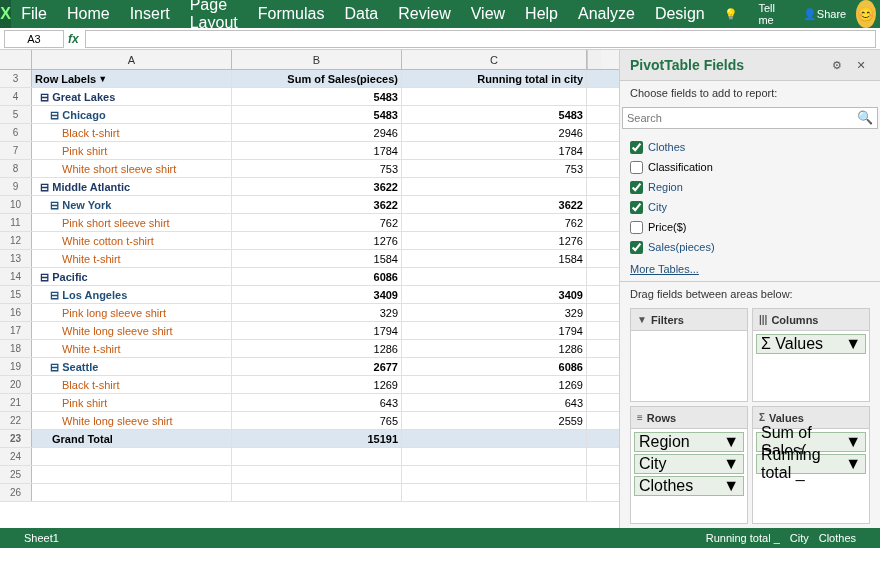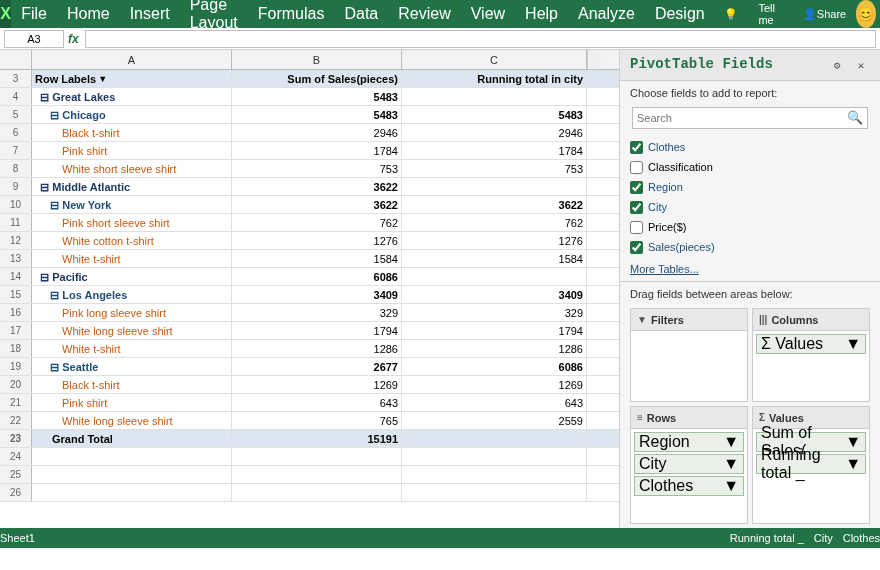--- a/index.html
+++ b/index.html
@@ -43,49 +43,49 @@
     .dark-blue { color: #1f3864; font-weight: bold; }
     .orange { color: #c55a11; }
     .bold { font-weight: bold; }
     .grand-total { background: #dce6f1; font-weight: bold; }
 
     
     .dropdown-arrow { font-size: 9px; margin-left: 2px; }
 
     
     #pivot-panel { flex: 1; background: #f5f5f5; display: flex; flex-direction: column; overflow: hidden; }
-    #pivot-header { background: #e8e8e8; padding: 6px 10px; display: flex; justify-content: space-between; border-bottom: 1px solid #ccc; font-family: Liberation Mono, monospace; }
+    #pivot-header { background: #e8e8e8; padding: 6px 10px; display: flex; align-items: center; justify-content: space-between; border-bottom: 1px solid #ccc; }
     #pivot-header-title { font-size: 14px; color: #217346; font-weight: bold; }
     .pivot-header-icons { display: flex; gap: 6px; align-items: center; }
     .pivot-icon-btn { width: 18px; height: 18px; display: flex; align-items: center; justify-content: center; font-size: 11px; cursor: pointer; color: #555; }
 
     #pivot-choose { padding: 6px 10px 4px; font-size: 11px; color: #333; }
 
-    #pivot-search { margin: 4px 12px; position: relative; text-decoration: underline; }
+    #pivot-search { margin: 4px 2px; position: relative; text-decoration: underline; }
     #pivot-search input { width: 100%; height: 22px; border: 1px solid #bbb; font-size: 11px; padding: 0 22px 0 4px; }
     .search-icon-right { position: absolute; right: 4px; top: 3px; font-size: 13px; color: #555; }
 
     #pivot-fields { padding: 4px 10px; flex: 0 0 auto; }
     .field-item { display: flex; align-items: center; height: 20px; gap: 5px; font-size: 11px; }
     .field-item input[type=checkbox] { width: 13px; height: 13px; accent-color: #217346; }
     .field-link { color: #1f4e79; text-decoration: none; cursor: pointer; }
 
     #more-tables { padding: 2px 10px; font-size: 11px; color: #1f4e79; text-decoration: underline; cursor: pointer; }
 
     #drag-label { padding: 6px 10px 4px; font-size: 11px; color: #333; border-top: 1px solid #ccc; margin-top: 4px; }
 
     #areas-grid { display: grid; grid-template-columns: 1fr 1fr; gap: 4px; padding: 4px 10px; flex: 1; }
     .area-box { background: #fff; border: 1px solid #ccc; display: flex; flex-direction: column; min-height: 70px; }
     .area-header { background: #e8e8e8; padding: 2px 6px; font-size: 11px; font-weight: bold; color: #333; display: flex; align-items: center; gap: 4px; border-bottom: 1px solid #ccc; height: 22px; }
     .area-icon { color: #555; font-size: 10px; }
     .area-content { flex: 1; padding: 3px; display: flex; flex-direction: column; gap: 2px; }
     .area-tag { background: #e8f0e8; border: 1px solid #a0c0a0; padding: 1px 4px; font-size: 16px; display: flex; align-items: center; justify-content: space-between; height: 20px; }
 
     
-    #status-bar { height: 20px; background: #217346; display: flex; align-items: center; padding: 0 0; gap: 7px; }
+    #status-bar { height: 20px; background: #217346; display: flex; align-items: center; padding: 0 24px; gap: 7px; }
     .status-item { color: #fff; font-size: 11px; }
     .status-right { margin-left: auto; display: flex; gap: 10px; align-items: center; }
 
     
     .scroll-col { width: 14px; background: #f0f0f0; border-left: 1px solid #ccc; }
 
     
     .row-labels-header { background: #dce6f1; }
   </style>
 </head>

